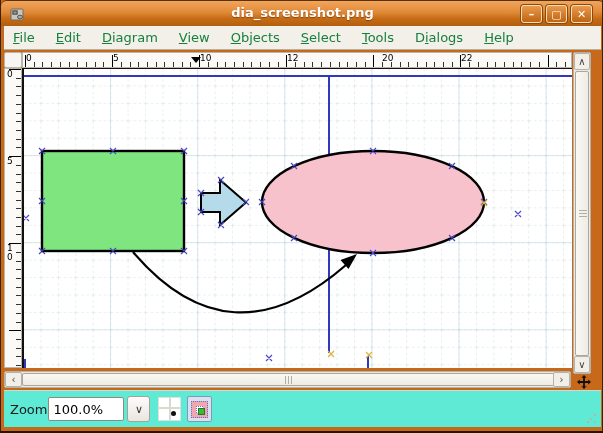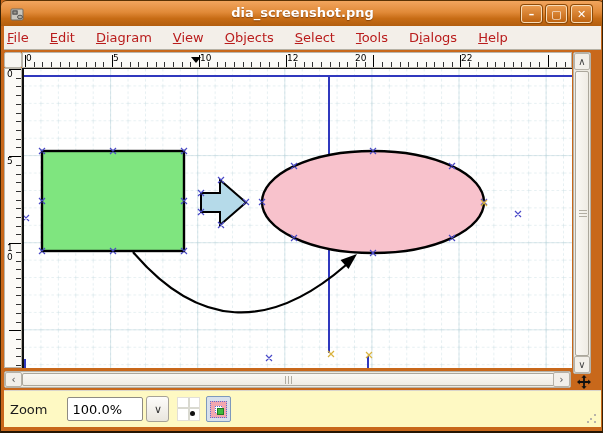--- a/index.html
+++ b/index.html
@@ -31,22 +31,22 @@
     background: linear-gradient(#E99A4E, #C06410);
     color: #FFF; font-size: 11px; font-weight: bold;
     display: flex; align-items: center; justify-content: center;
     box-shadow: 0 0 0 1px #8C4A08;
     cursor: default; line-height: 1;
   }
   
   .menubar {
     position: absolute; left: 3px; top: 26px; width: 597px; height: 24px;
     background: #F3EFE9; border-bottom: 1px solid #B5B1A5;
-    display: flex; align-items: center; gap: 21px; padding-left: 3px;
-    font-size: 13px; color: #b91c1c;
+    display: flex; align-items: center; gap: 21px; padding-left: 9px;
+    font-size: 13px; color: #15803d;
   }
   .menu-item { white-space: nowrap; cursor: default; }
   .menu-item u { text-decoration: underline; }
   
   .corner-box {
     position: absolute; left: 3px; top: 52px; width: 18px; height: 16px;
     background: #F7F5F1; border: 1px solid #B9B5AB; border-radius: 2px;
   }
   .hruler {
     position: absolute; left: 21px; top: 52px; width: 550px; height: 16px;
@@ -115,26 +115,26 @@
     position: absolute; top: 2px; left: 50%; margin-left: -4px; width: 8px; height: 8px;
     background: repeating-linear-gradient(90deg, #B1ADA2 0 1px, transparent 1px 3px);
   }
   .move-btn {
     position: absolute; left: 574px; top: 374px; width: 18px; height: 16px;
     display: flex; align-items: center; justify-content: center;
   }
   
   .statusbar {
     position: absolute; left: 3px; top: 390px; width: 597px; height: 37px;
-    background: #fef9c3; border-top: 1px solid #D9D5CB;
+    background: #5eead4; border-top: 1px solid #D9D5CB;
     display: flex; align-items: center; font-size: 13px; color: #1a1a1a;
   }
   .zoom-label { margin-left: 6px; }
   .zoom-entry {
-    margin-left: 20px; width: 76px; height: 24px; background: #fff;
+    margin-left: 1px; width: 76px; height: 24px; background: #fff;
     border: 1px solid #8E8B83; border-radius: 2px; font-size: 13px; padding: 0 4px;
     font-family: "DejaVu Sans", sans-serif; color: #000;
   }
   .dropdown-btn {
     margin-left: 3px; width: 23px; height: 26px;
     background: linear-gradient(#FDFCFA,#E9E6DE); border: 1px solid #A6A297; border-radius: 3px;
     color: #333; font-size: 11px; display: flex; align-items: center; justify-content: center;
   }
   .gridsnap-btn {
     margin-left: 8px; width: 23px; height: 24px; position: relative;
@@ -208,21 +208,21 @@
     </div>
 
   <div class="corner-box"></div>
 
   <div class="hruler" id="hruler">
     <div class="ruler-marker"></div>
   <span class="rlabel" style="left: 3px;">0</span>
       <span class="rlabel" style="left: 90px;">5</span>
       <span class="rlabel" style="left: 177px;">10</span>
       <span class="rlabel" style="left: 264px;">12</span>
-      <span class="rlabel" style="left: 332px;">20</span>
+      <span class="rlabel" style="left: 359px;">20</span>
       <span class="rlabel" style="left: 438px;">22</span>
     </div>
 
   <div class="vruler" id="vruler">
       <span class="rlabel" style="top: 1px;">0</span>
       <span class="rlabel" style="top: 88px;">5</span>
       <span class="rlabel" style="top: 175px;">1
 0</span>
     </div>
 

